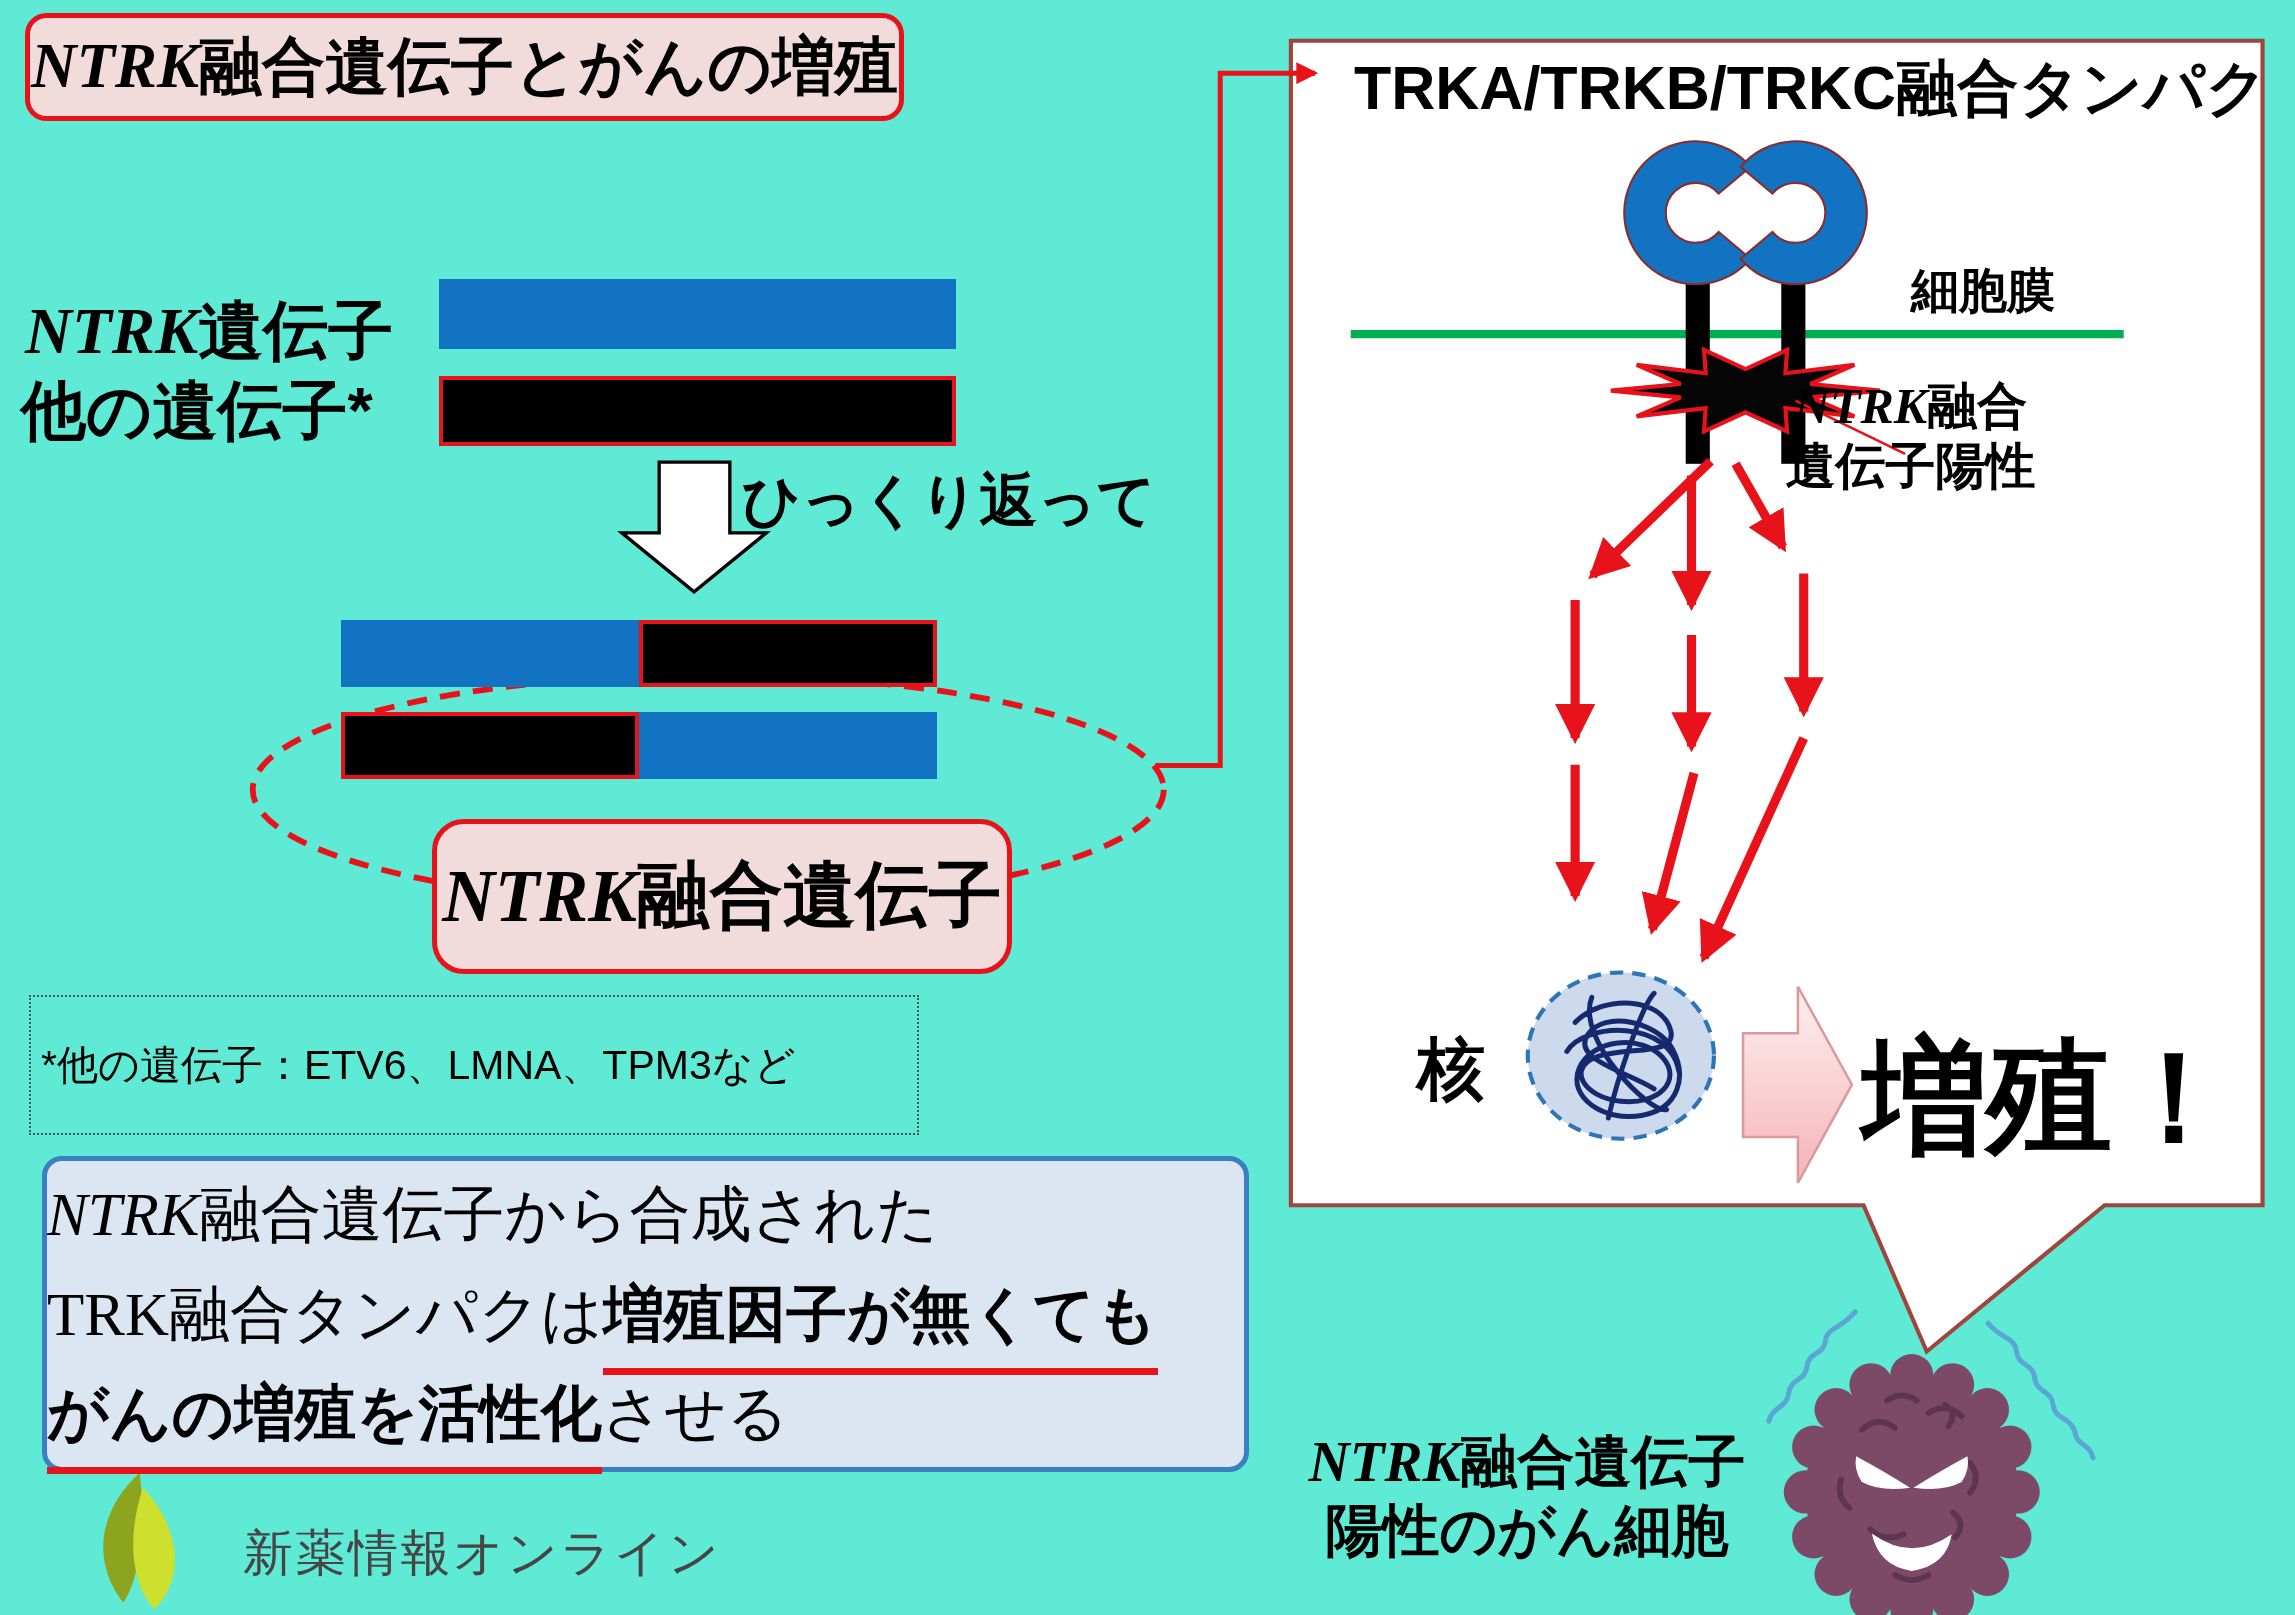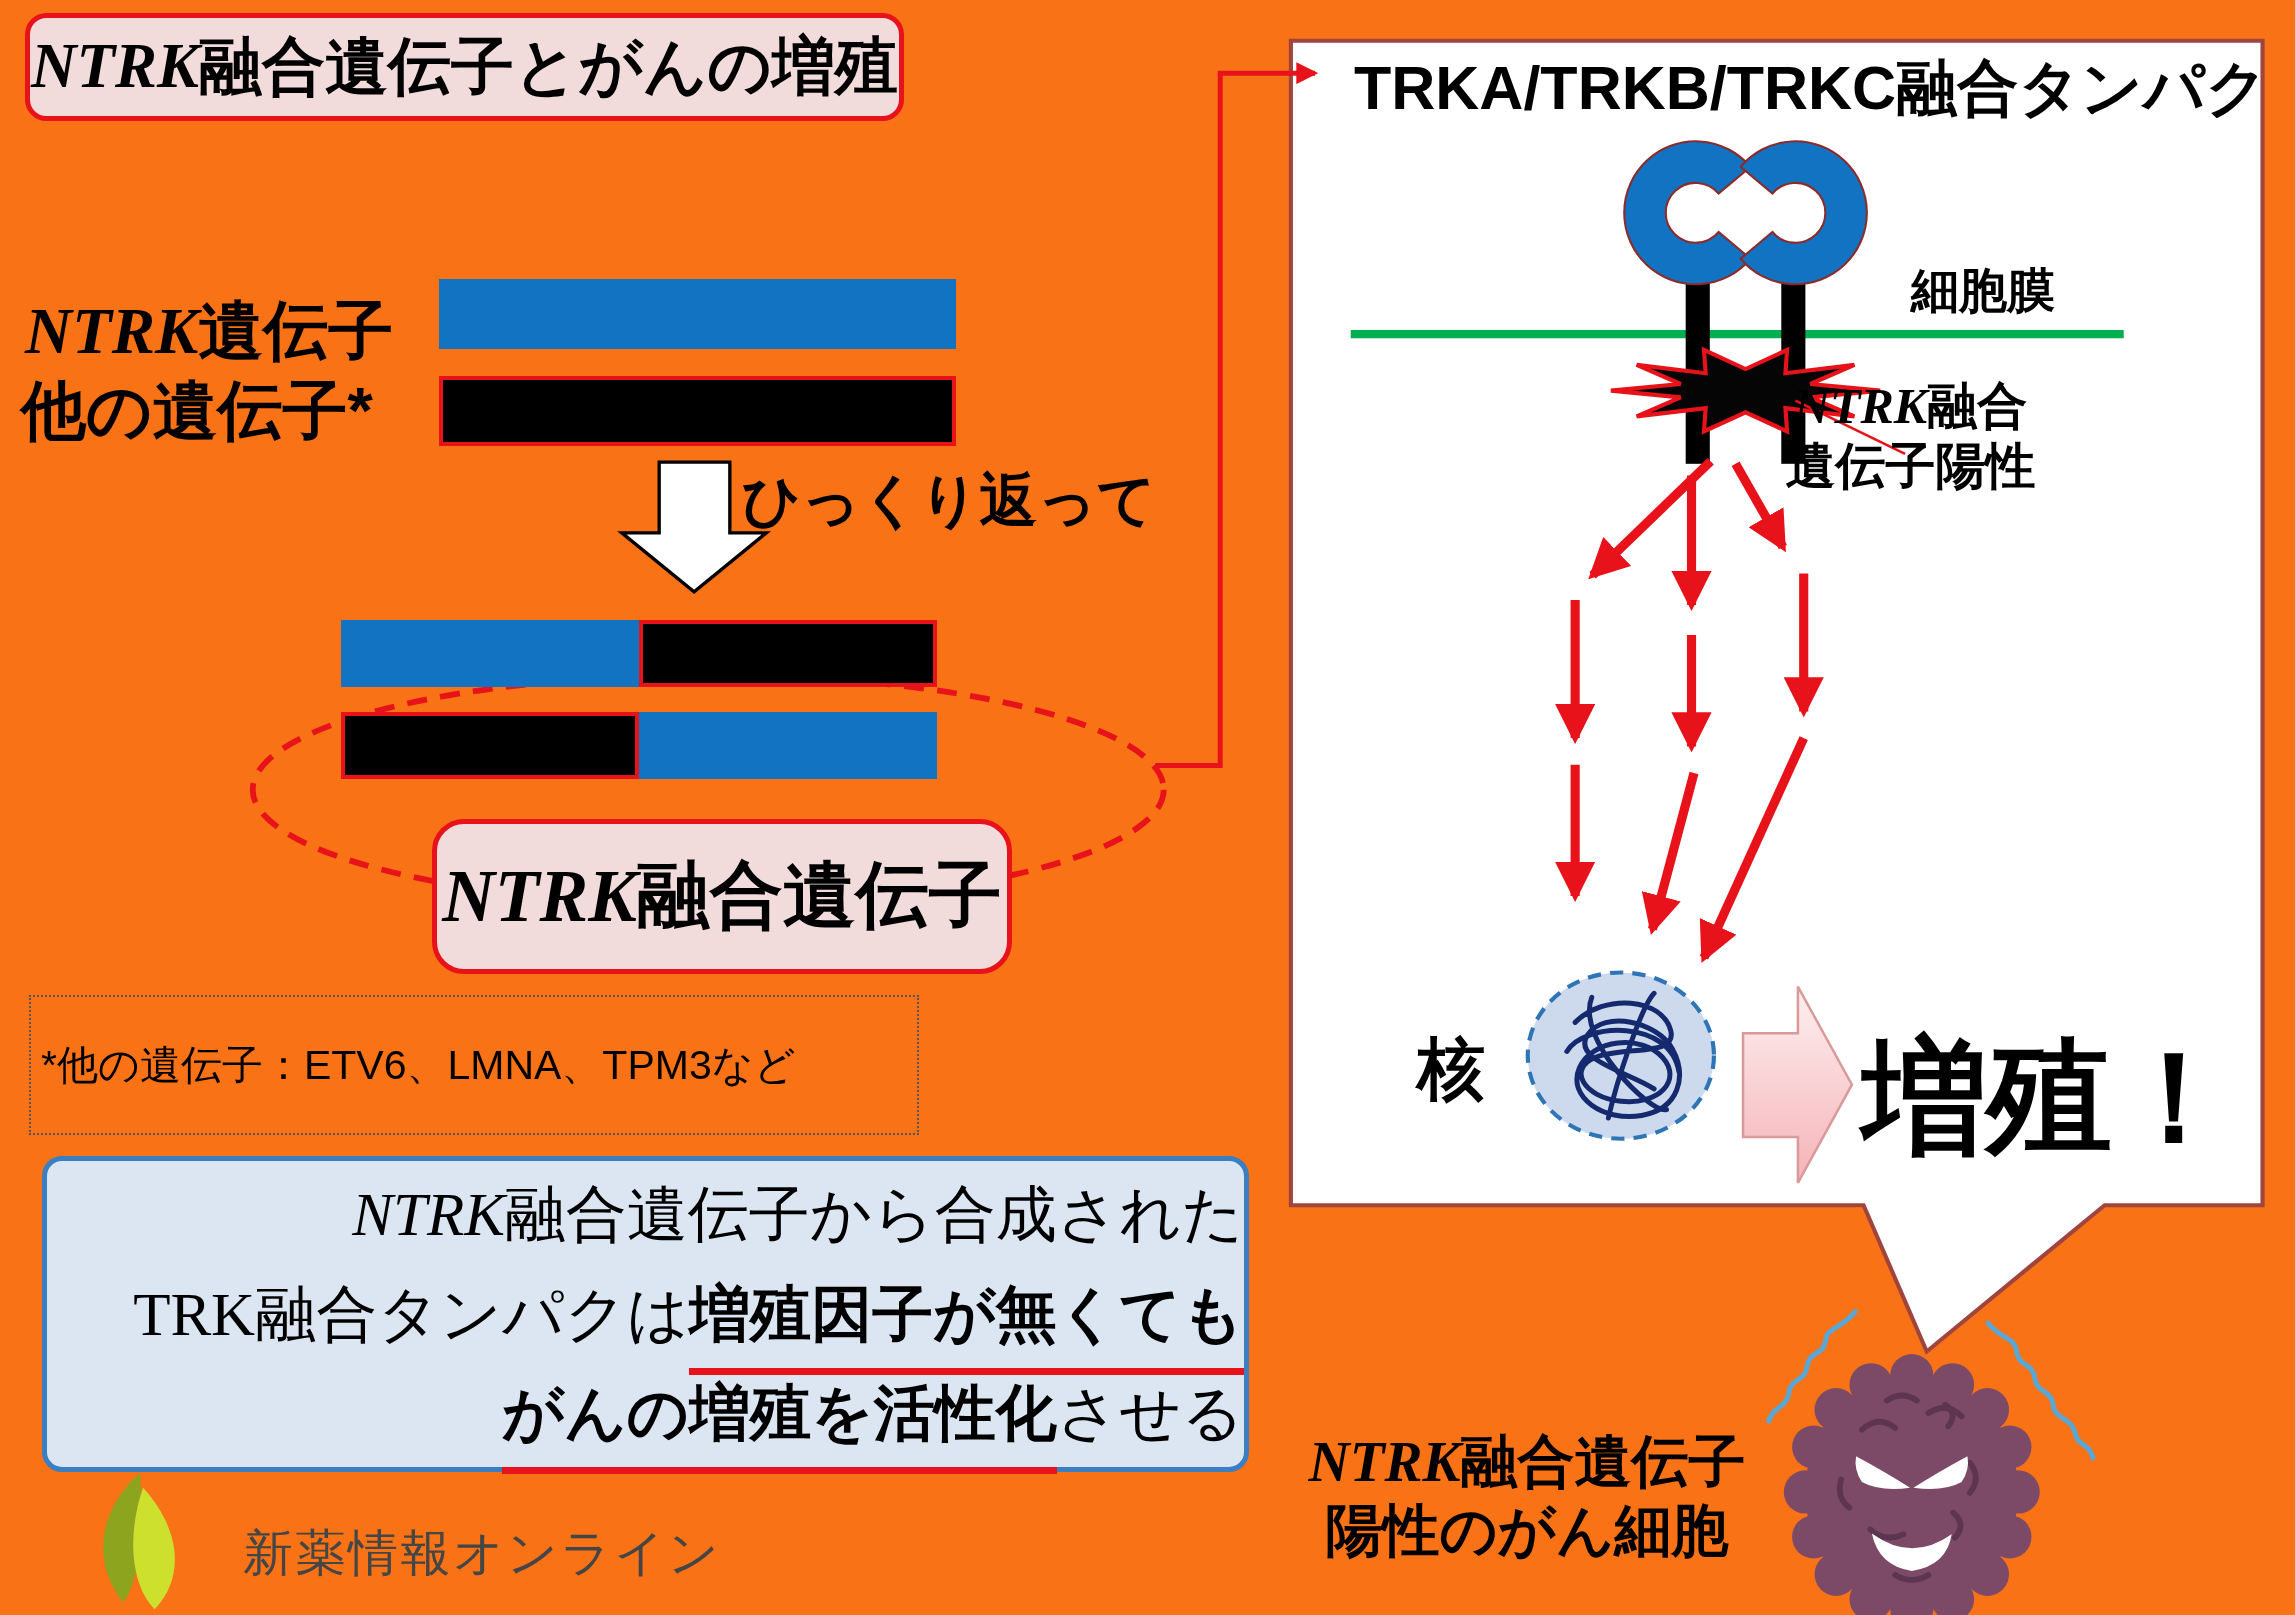--- a/index.html
+++ b/index.html
@@ -3,21 +3,21 @@
 <meta charset="utf-8">
 <style>
   :root{
     --blue:#1173c1; --red:#e8121a; --pink-fill:#f2dcdb; --maroon:#a0453e;
     --green:#00b050; --summary-fill:#dbe6f2; --summary-border:#3a7fc1;
     --nucleus-fill:#cdd9ec; --nucleus-border:#2e75b6; --scribble:#152a6e;
     --cell-purple:#7c4a66; --cell-detail:#5e3550; --squiggle:#5aa7d6;
     --leaf-dark:#8da41f; --leaf-light:#cde02d; --logo-text:#454545;
   }
   html,body{margin:0;padding:0;background:#fff;}
-  .stage{position:relative;width:2295px;height:1615px;background:#f97316;overflow:hidden;
+  .stage{position:relative;width:2295px;height:1615px;background:#5eead4;overflow:hidden;
          font-family:'Liberation Sans','DejaVu Sans',sans-serif;color:#000;}
   .abs{position:absolute;}
   .art{position:absolute;left:0;top:0;}
   .ntrk{font-family:'Liberation Serif','DejaVu Serif',serif;font-style:italic;}
   .serif{font-family:'Liberation Serif','DejaVu Serif',serif;}
 
   .title-box{left:25px;top:12.5px;width:869px;height:98px;background:var(--pink-fill);
     border:5px solid var(--red);border-radius:21.6px;display:flex;align-items:center;justify-content:center;
     font-size:63px;font-weight:600;}
   .gene-label{height:70px;line-height:70px;font-size:65px;font-weight:600;white-space:nowrap;}
@@ -32,21 +32,21 @@
   .fusion-label-box{left:432px;top:819px;width:570px;height:145px;background:var(--pink-fill);
     border:5px solid var(--red);border-radius:32px;display:flex;align-items:center;justify-content:center;
     font-size:73px;font-weight:600;}
 
   .footnote-box{left:29px;top:995px;width:890px;height:140px;border:2.5px dotted #555;
     display:flex;align-items:center;padding-left:10px;box-sizing:border-box;
     font-size:41px;font-weight:500;white-space:nowrap;}
 
   .summary-box{left:42px;top:1156px;width:1197px;height:306px;background:var(--summary-fill);
     border:5px solid var(--summary-border);border-radius:20px;display:flex;flex-direction:column;
-    align-items:flex-end;justify-content:center;font-size:61px;font-weight:500;line-height:1.62;text-align:center;}
+    align-items:flex-start;justify-content:center;font-size:61px;font-weight:500;line-height:1.62;text-align:center;}
   .em-underline{font-weight:700;border-bottom:7.5px solid var(--red);padding-bottom:20px;}
 
   .logo-text{left:243px;top:1520px;font-size:50px;letter-spacing:2.5px;color:var(--logo-text);white-space:nowrap;}
 
   .panel-heading{left:1354px;top:48px;font-size:61px;font-weight:600;white-space:nowrap;}
   .membrane-label{left:1911px;top:259px;font-size:48px;font-weight:600;}
   .positive-label{left:1769px;top:376px;width:283px;text-align:center;font-size:50px;font-weight:600;line-height:1.2;}
   .nucleus-label{left:1417px;top:1024px;font-size:68px;font-weight:600;}
   .result-label{left:1862px;top:1016px;font-size:125px;font-weight:600;white-space:nowrap;}
   .cell-label{left:1240px;top:1427px;width:574px;text-align:center;font-size:57px;font-weight:700;line-height:1.2;}

